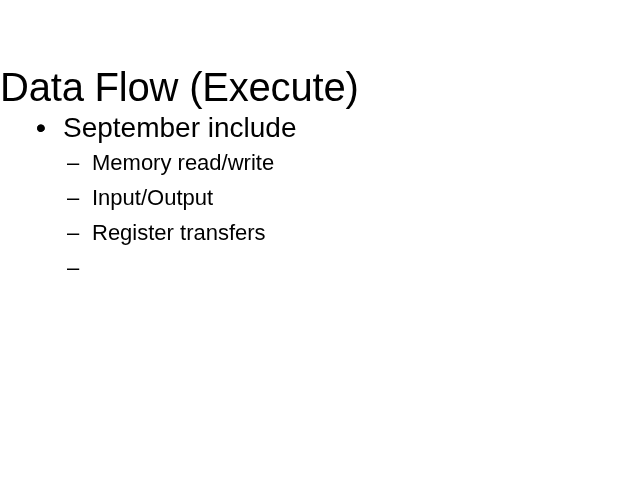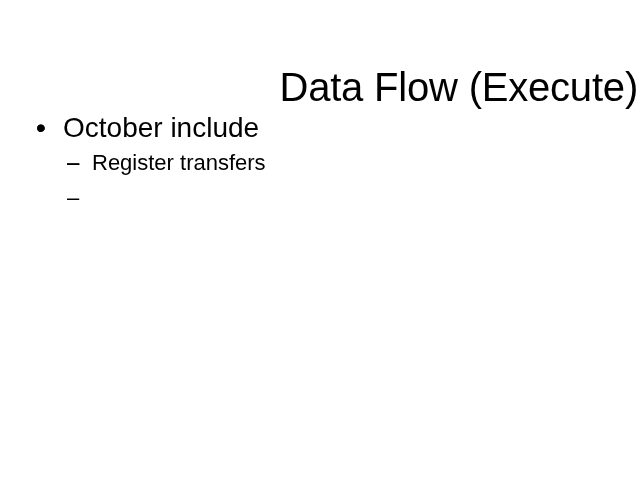--- a/index.html
+++ b/index.html
@@ -18,21 +18,21 @@
     width: 638px;
     height: 478px;
     background: #ffffff;
     overflow: hidden;
   }
   #slide-title {
     position: absolute;
     left: 0;
     top: 38px;
     width: 638px;
-    text-align: right;
+    text-align: left;
     font-size: 40px;
     line-height: 44px;
     font-weight: normal;
     letter-spacing: -0.2px;
     white-space: nowrap;
     color: #000000;
   }
   #body-list {
     position: absolute;
     left: 28px;
@@ -88,31 +88,33 @@
   <h1 id="slide-title">Data Flow (Execute)</h1>
 
   <div id="body-list">
 
     <div class="bullet-l1">
       <span class="marker-dot">•</span>
     </div>
 
     <div class="bullet-l1">
       <span class="marker-dot">•</span>
-      <span class="bullet-l1-text">October include</span>
+      <span class="bullet-l1-text">September include</span>
     </div>
 
     <div class="sublist">
 
       <div class="bullet-l2">
         <span class="marker-dash">–</span>
+        <span class="bullet-l2-text">Memory read/write</span>
       </div>
 
       <div class="bullet-l2">
         <span class="marker-dash">–</span>
+        <span class="bullet-l2-text">Input/Output</span>
       </div>
 
       <div class="bullet-l2">
         <span class="marker-dash">–</span>
         <span class="bullet-l2-text">Register transfers</span>
       </div>
 
       <div class="bullet-l2">
         <span class="marker-dash">–</span>
       </div>

